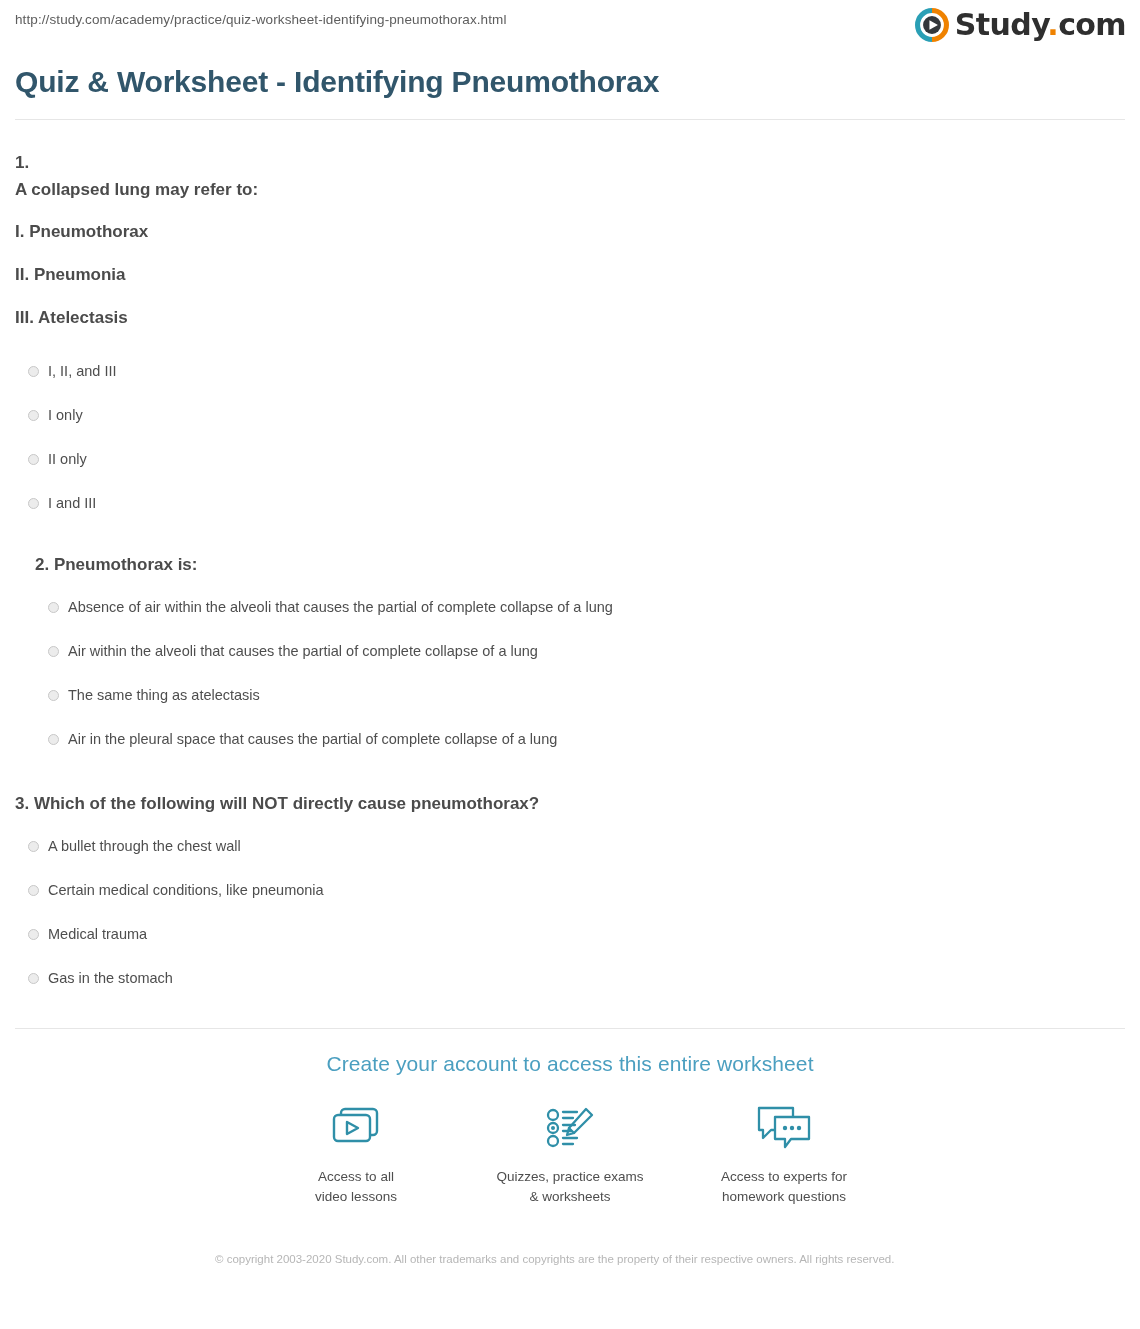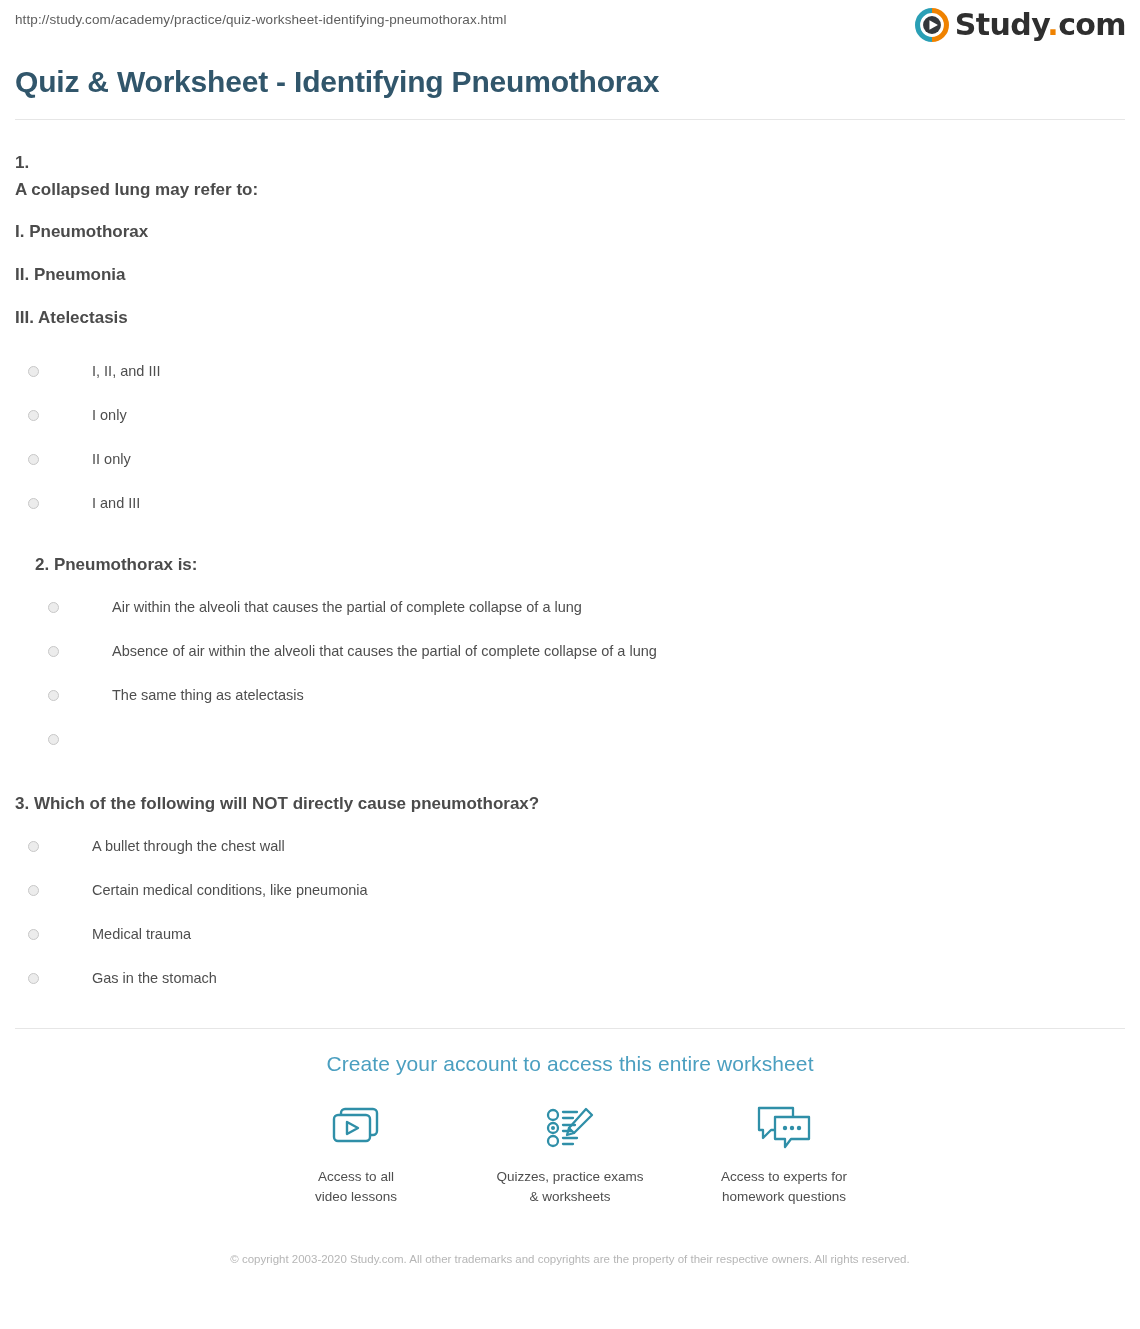--- a/index.html
+++ b/index.html
@@ -91,21 +91,20 @@
     line-height: 1.45;
     margin-top: 18px;
   }
 
   .options { margin-top: 22px; list-style: none; padding: 0; }
   .option-row {
     display: flex;
     align-items: center;
     min-height: 20px;
     margin-bottom: 24px;
-    gap: 44px;
   }
   .option-row:last-child { margin-bottom: 0; }
   .radio {
     width: 11px;
     height: 11px;
     border-radius: 50%;
     background: #ececec;
     border: 1px solid #c8c8c8;
     flex: 0 0 auto;
     margin-left: 13px;
@@ -164,21 +163,21 @@
   .feature-caption {
     margin-top: 11px;
     font-size: 13.5px;
     color: #4e4e4e;
     line-height: 1.45;
   }
 
   .copyright {
     margin: 43px auto 0 auto;
     width: 710px;
-    text-align: center;
+    text-align: left;
     font-size: 11.5px;
     color: #b6b6b6;
     line-height: 1.6;
   }
 </style>
 </head>
 <body>
 
 <div class="page-header">
   <div class="url-line">http://study.com/academy/practice/quiz-worksheet-identifying-pneumothorax.html</div>
@@ -225,32 +224,33 @@
         <span class="option-label">I and III</span>
       </li>
     </ul>
   </div>
 
   <div class="question-block" id="q2">
     <div class="q-prompt">2. Pneumothorax is:</div>
     <ul class="options">
       <li class="option-row">
         <span class="radio"></span>
+        <span class="option-label">Absence of air within the alveoli that causes the partial of complete collapse of a lung</span>
+      </li>
+      <li class="option-row">
+        <span class="radio"></span>
         <span class="option-label">Air within the alveoli that causes the partial of complete collapse of a lung</span>
       </li>
       <li class="option-row">
         <span class="radio"></span>
-        <span class="option-label">Absence of air within the alveoli that causes the partial of complete collapse of a lung</span>
-      </li>
-      <li class="option-row">
-        <span class="radio"></span>
         <span class="option-label">The same thing as atelectasis</span>
       </li>
       <li class="option-row">
         <span class="radio"></span>
+        <span class="option-label">Air in the pleural space that causes the partial of complete collapse of a lung</span>
       </li>
     </ul>
   </div>
 
   <div class="question-block" id="q3">
     <div class="q-prompt">3. Which of the following will NOT directly cause pneumothorax?</div>
     <ul class="options">
       <li class="option-row">
         <span class="radio"></span>
         <span class="option-label">A bullet through the chest wall</span>

